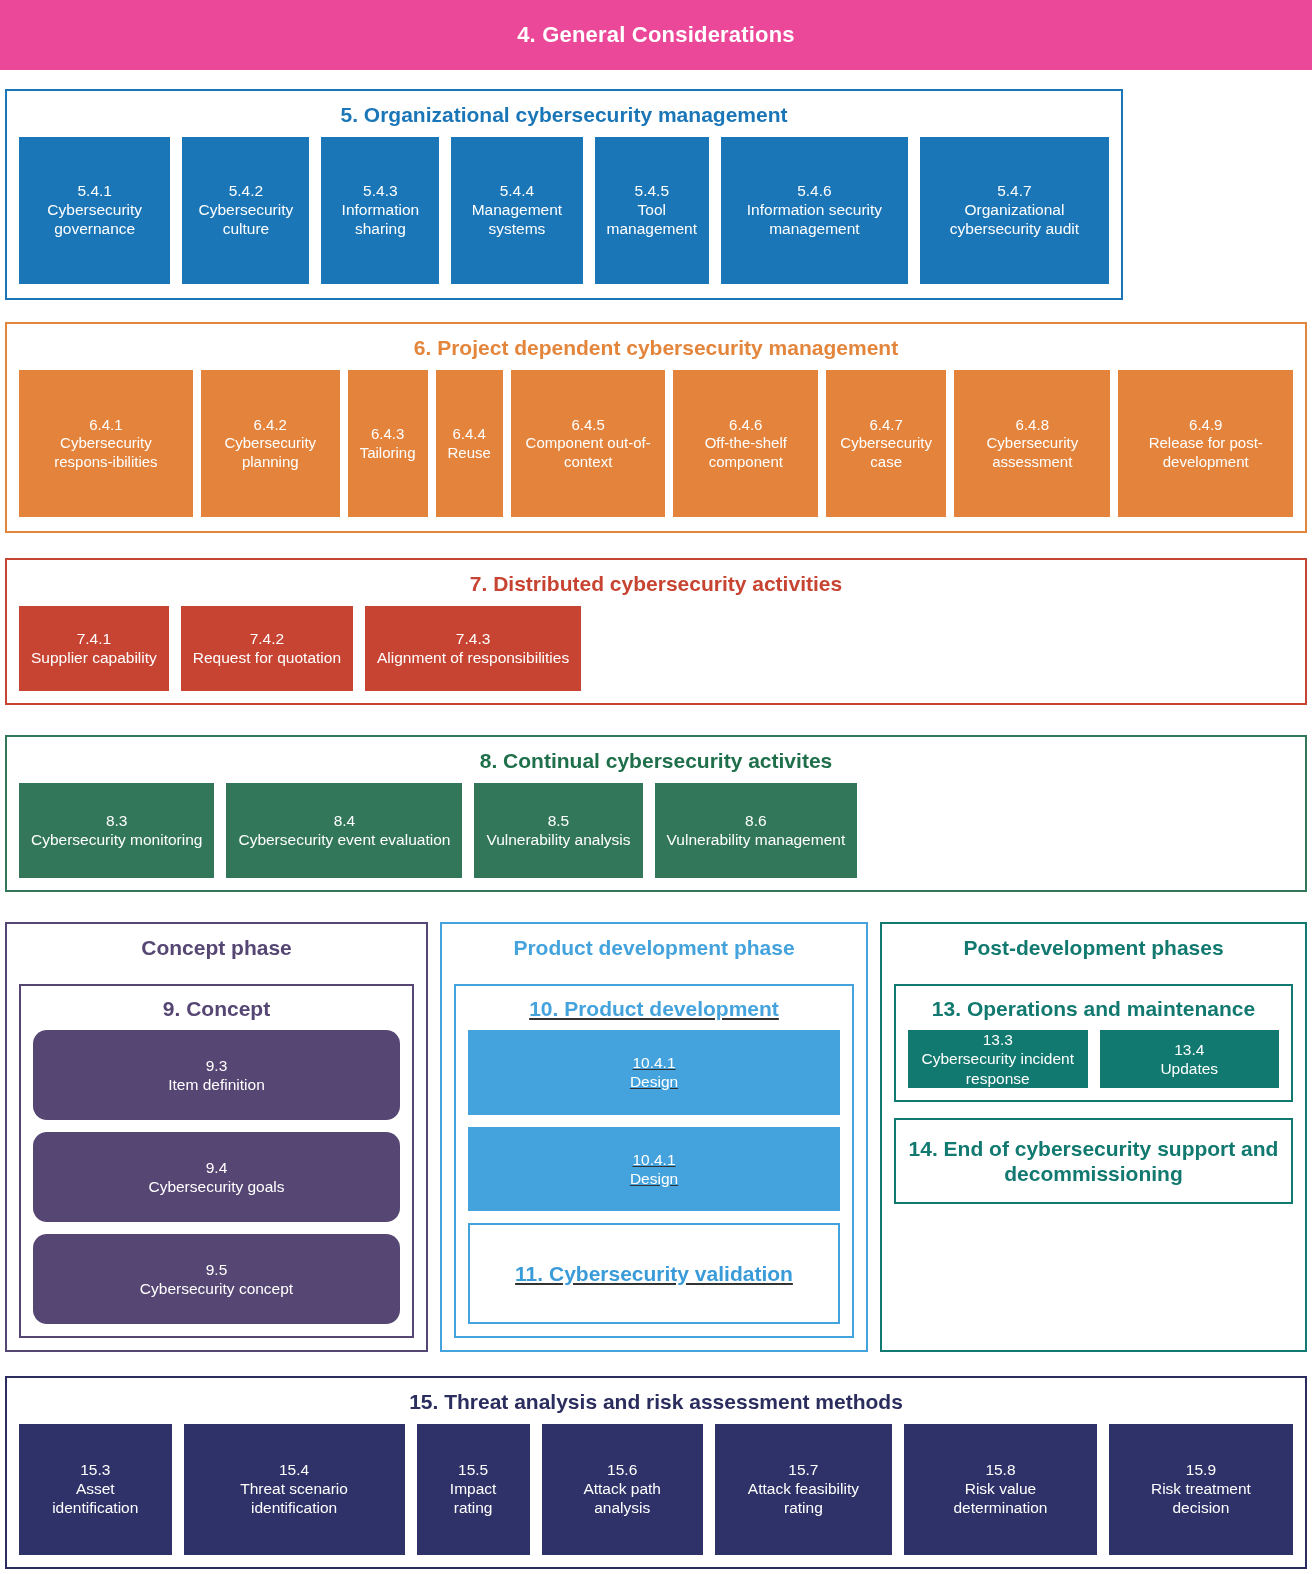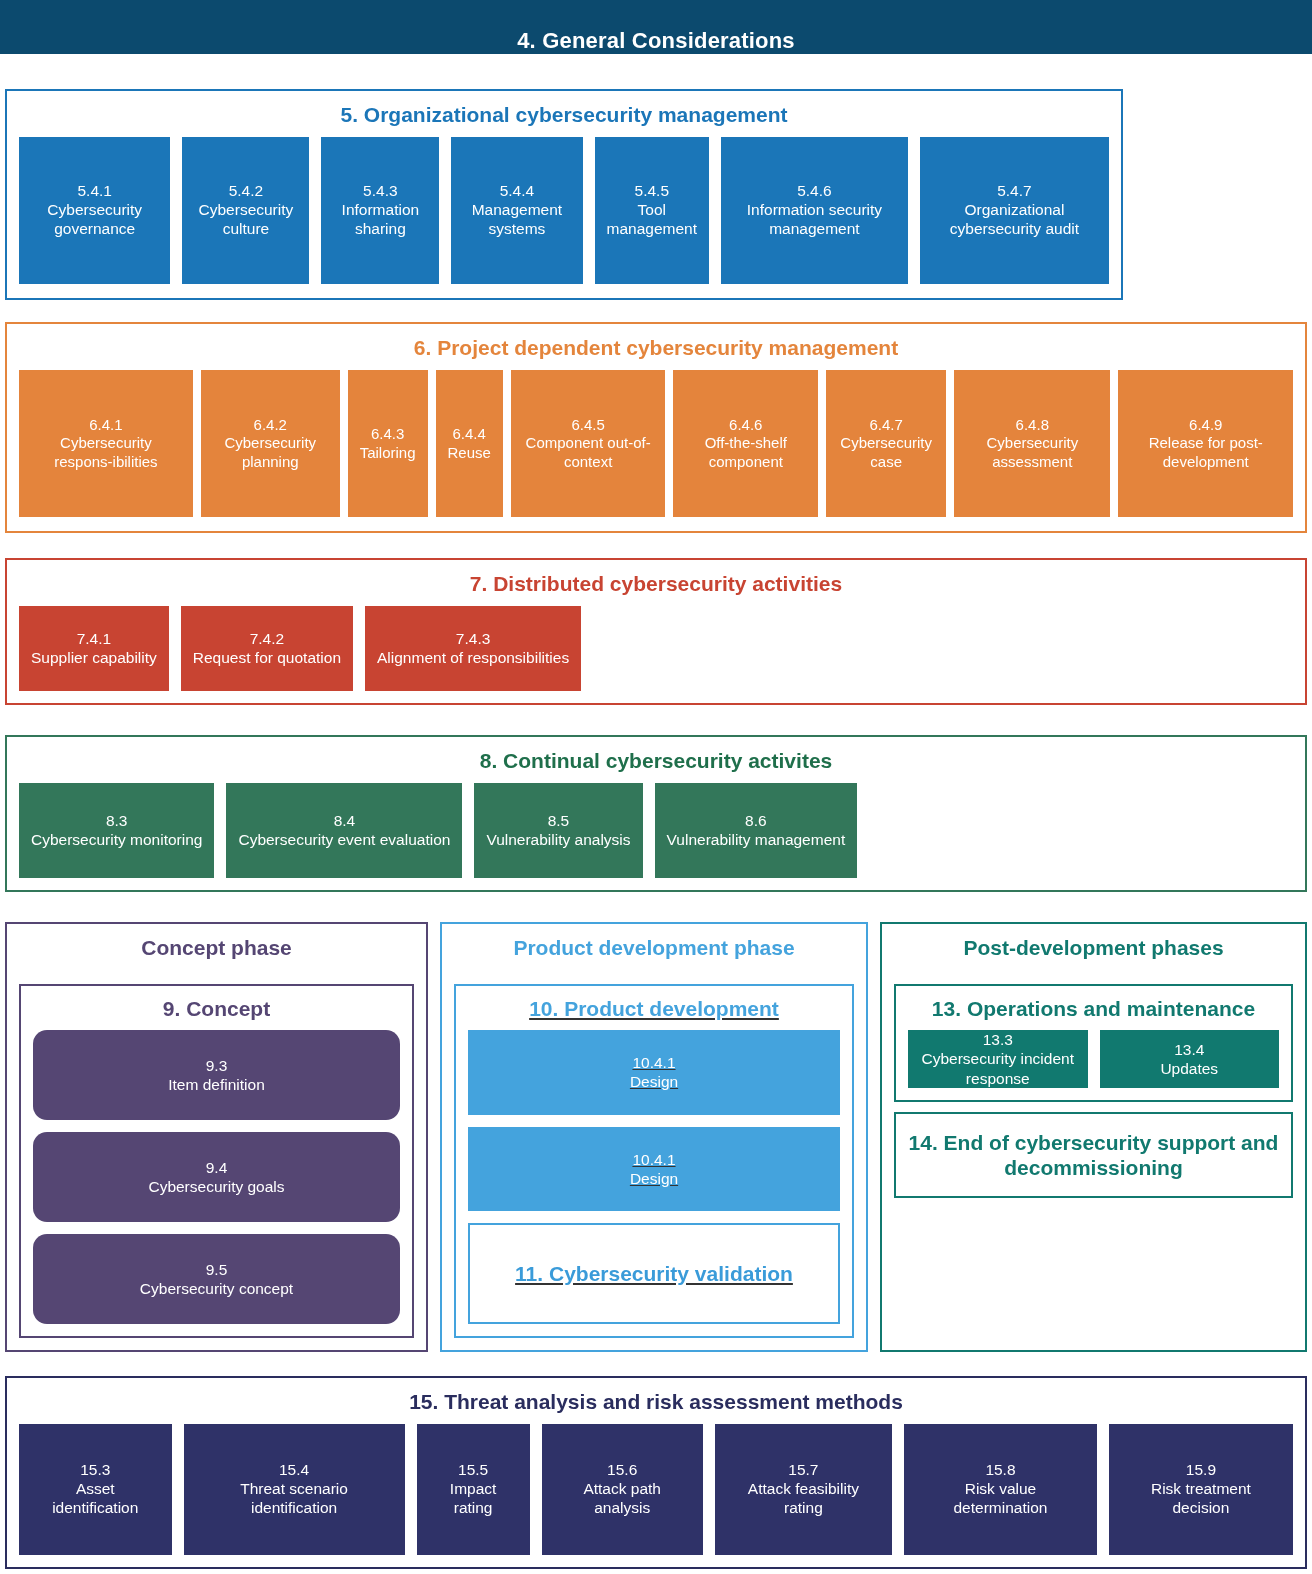--- a/index.html
+++ b/index.html
@@ -6,23 +6,23 @@
   body{
     width:1312px;height:1574px;
     font-family:"Liberation Sans", sans-serif;
     color:#333;
     -webkit-font-smoothing:antialiased;
   }
   .page{position:relative;width:1312px;height:1574px;overflow:hidden;}
 
   
   .banner{
-    position:absolute;left:0;top:0;width:1312px;height:54px;
-    background:#0c4a6e;
-    display:flex;align-items:flex-end;justify-content:center;
+    position:absolute;left:0;top:0;width:1312px;height:70px;
+    background:#ec4899;
+    display:flex;align-items:center;justify-content:center;
   }
   .banner-title{
     color:#ffffff;font-size:22px;font-weight:bold;letter-spacing:.2px;
   }
 
   
   .section{
     position:absolute;
     box-sizing:border-box;
     background:#ffffff;
@@ -116,21 +116,21 @@
   #proddev{left:440px;top:922px;width:428px;height:430px;border-color:#44a3dd;}
   #proddev .phase-title{color:#44a3dd;}
   #proddev .subbox{border-color:#44a3dd;text-decoration:underline;}
   #proddev .subbox-title{color:#44a3dd;}
   #proddev .solid{background:#44a3dd;}
   #proddev .outlinebox{border-color:#44a3dd;color:#3a9bd9;}
 
   
   #postdev{left:880px;top:922px;width:427px;height:430px;border-color:#11796f;}
   #postdev .phase-title{color:#11796f;}
-  #postdev .subbox{border-color:#11796f;margin-bottom:10px;flex:0 0 auto;}
+  #postdev .subbox{border-color:#11796f;margin-bottom:16px;flex:0 0 auto;}
   #postdev .subbox-title{color:#11796f;}
   #postdev .solid{background:#11796f;}
   #postdev .outlinebox{border-color:#11796f;color:#11796f;margin:0 12px 12px 12px;flex:0 0 86px;}
   #postdev .sidebyside{height:186px;}
 
   
   #sec15{left:5px;top:1376px;width:1302px;height:193px;border-color:#2a2d5e;}
   #sec15 .section-title{color:#2a2d5e;}
   #sec15 .cell{background:#2f3268;}
 </style>

